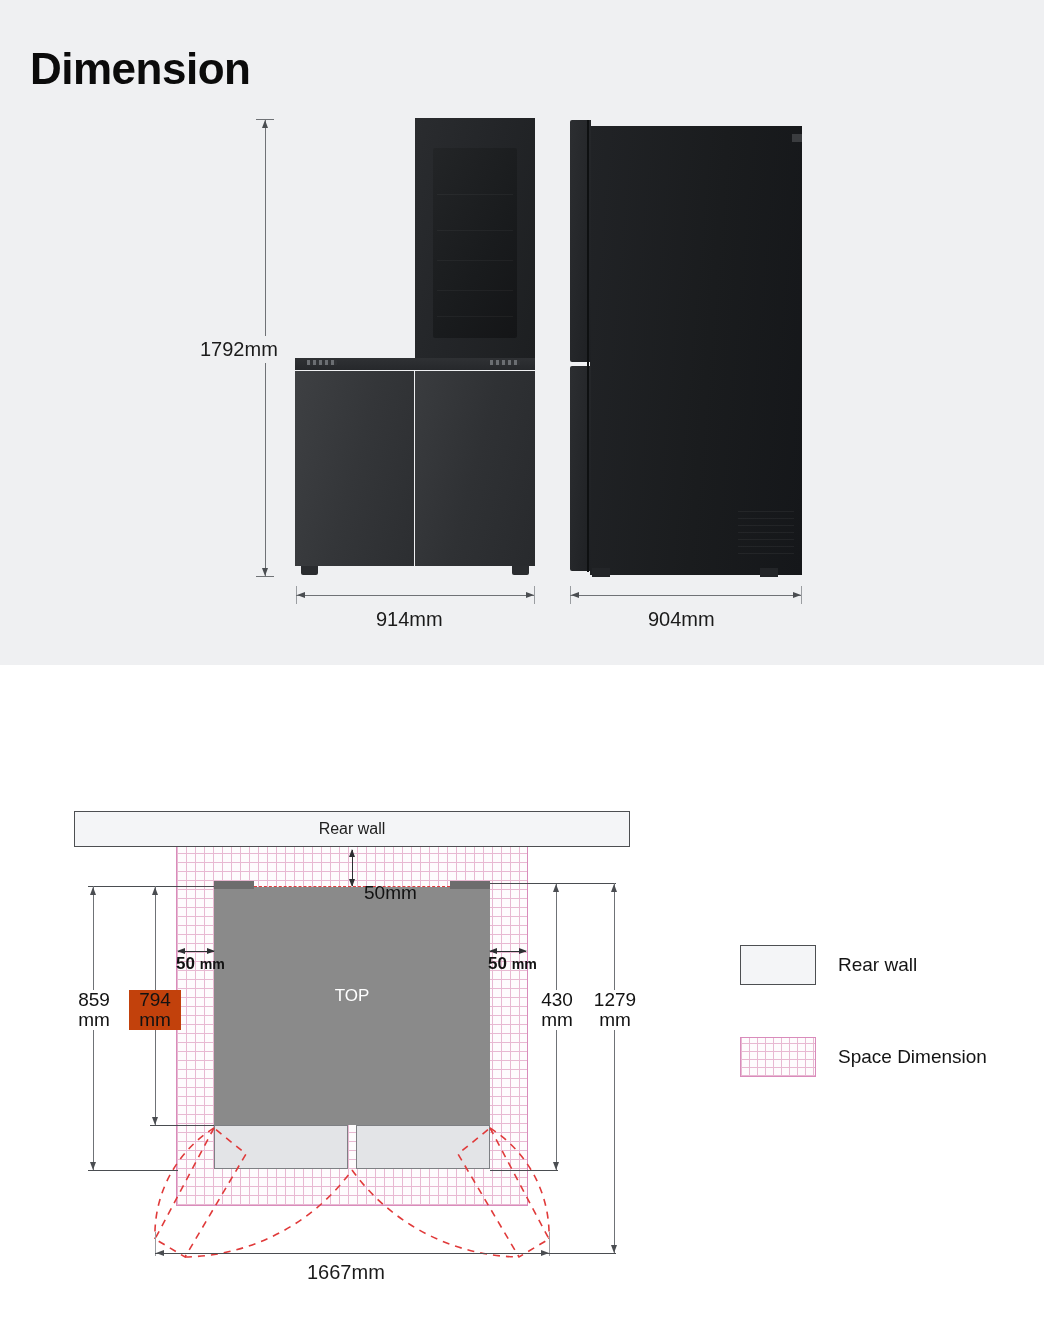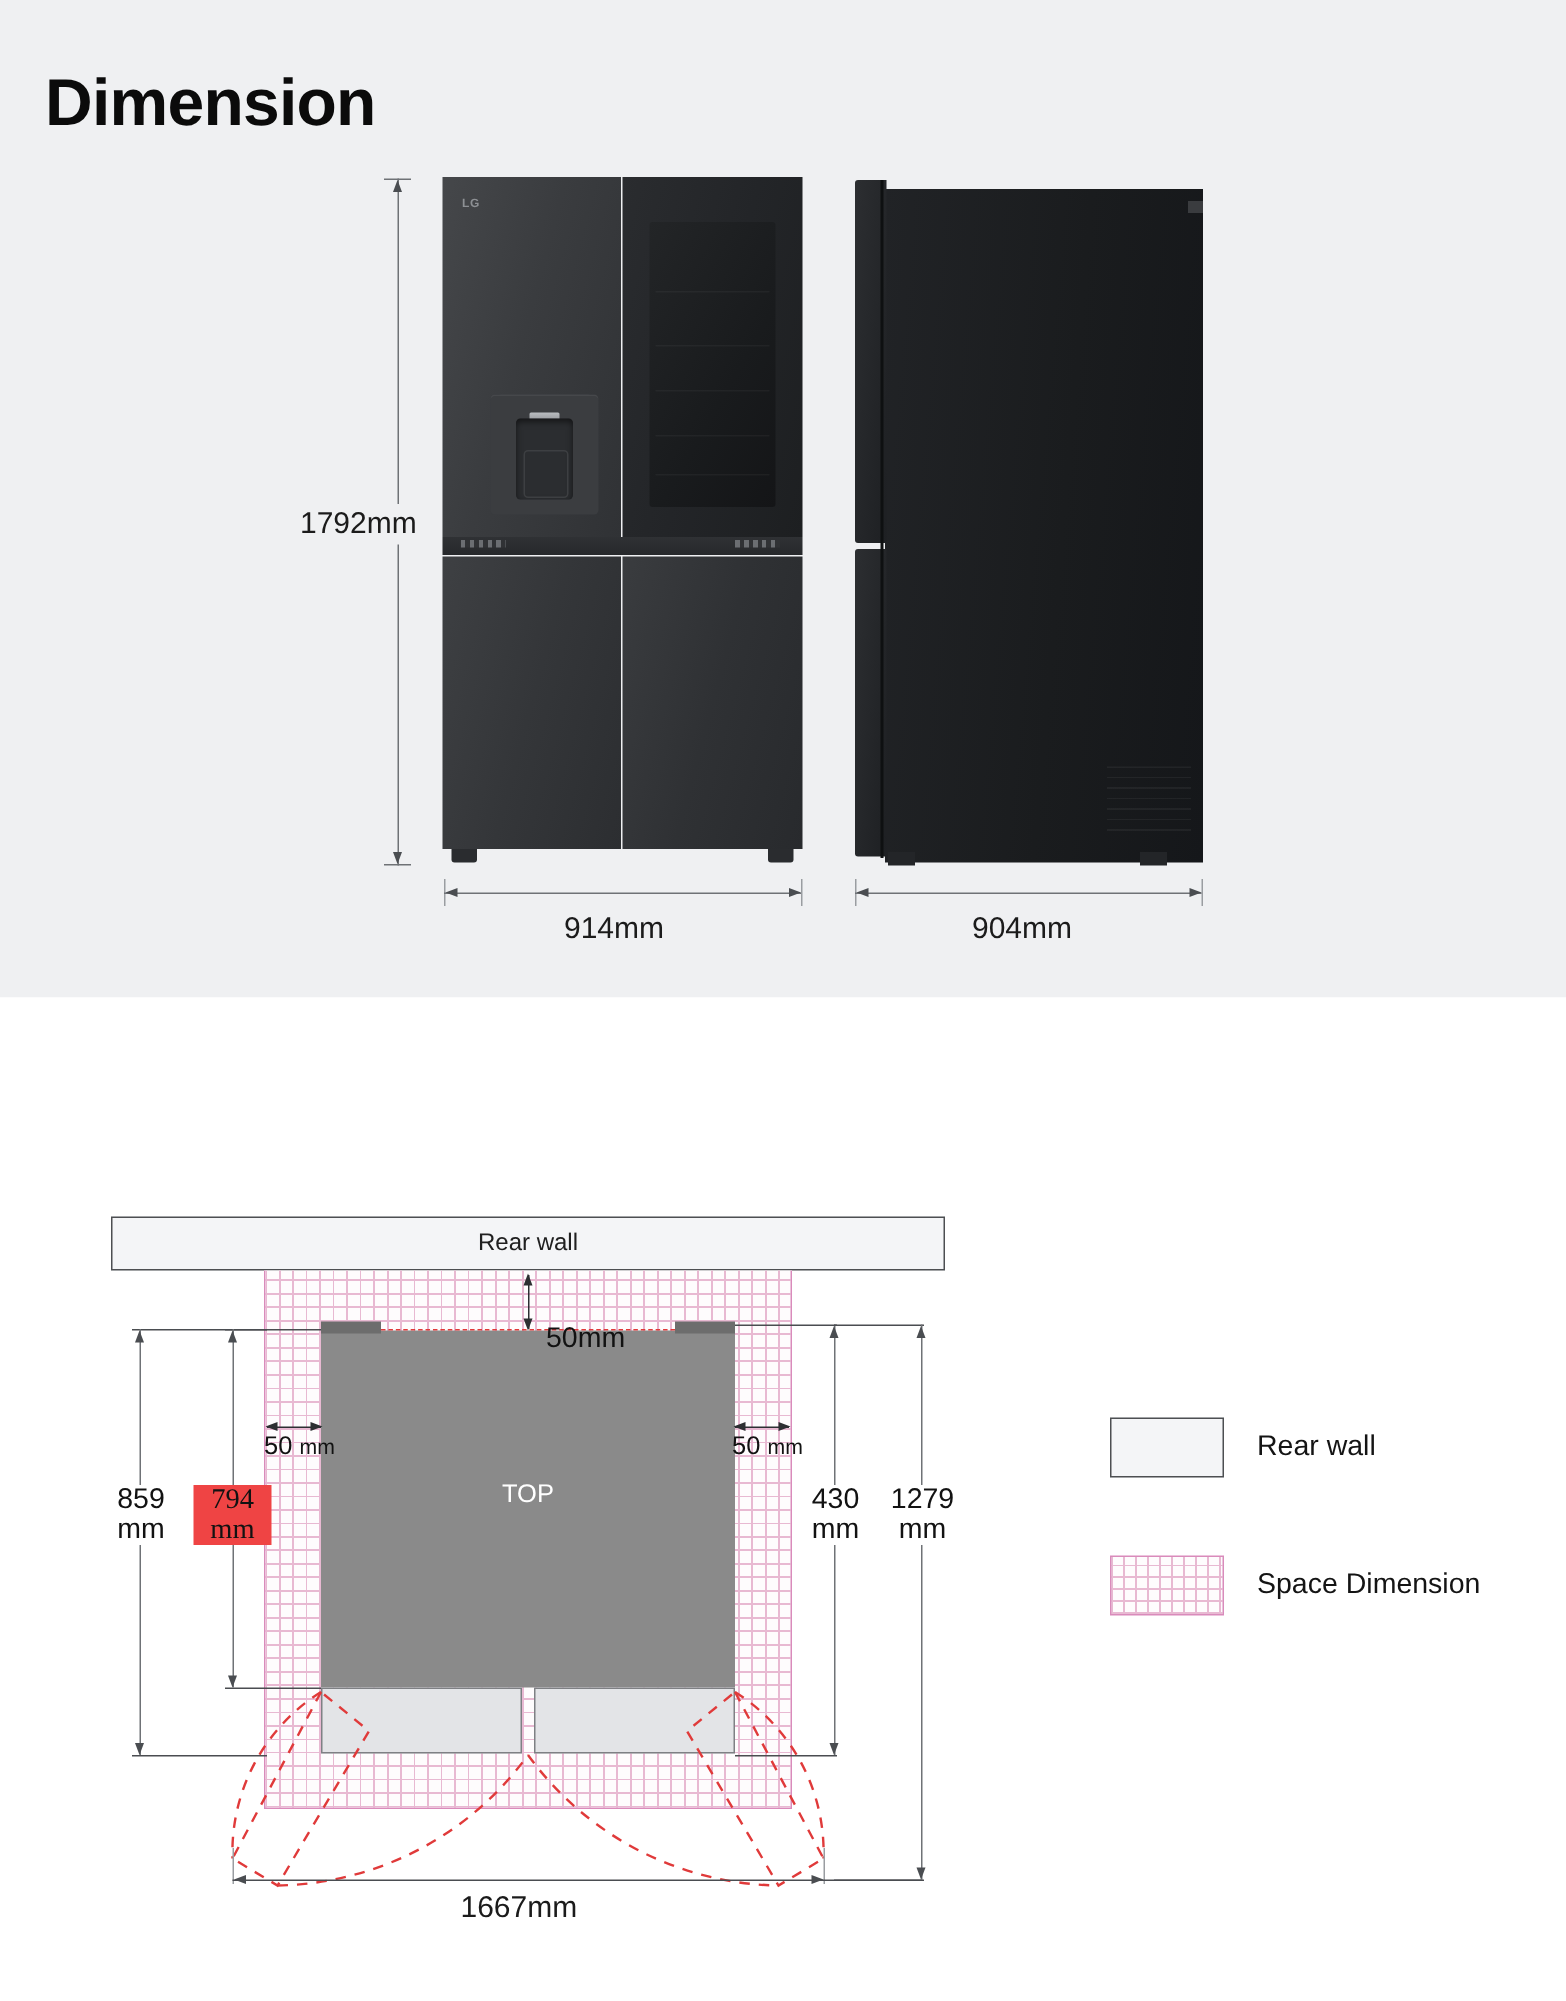--- a/index.html
+++ b/index.html
@@ -322,20 +322,21 @@
     font-size: 19px;
   }
   .sm-label {
     position: absolute;
     font-size: 17px;
     color: #121212;
     text-align: center;
     line-height: 18px;
     background: #ffffff;
     white-space: nowrap;
+    font-weight: bold;
   }
 
   
   #legend {
     position: absolute;
     left: 740px; top: 280px;
     width: 280px;
   }
   .legend-row {
     display: flex;
@@ -366,28 +367,20 @@
 </style>
 </head>
 <body>
 
 <div id="dimension-section">
 
   <div class="section-title" id="dimension-title">Dimension</div>
 
   <div id="fridge-front">
     <div class="fv-upper">
-      <div class="fv-door-l">
-        <div class="lg-logo">LG</div>
-        <div class="fv-dispenser-panel"></div>
-        <div class="fv-dispenser-housing"></div>
-        <div class="fv-dispenser-nozzle"></div>
-        <div class="fv-dispenser-cav"></div>
-        <div class="fv-dispenser-tray"></div>
-      </div>
       <div class="fv-door-r">
         <div class="fv-instaview">
           <div class="fv-iv-line" style="top:46px"></div>
           <div class="fv-iv-line" style="top:82px"></div>
           <div class="fv-iv-line" style="top:112px"></div>
           <div class="fv-iv-line" style="top:142px"></div>
           <div class="fv-iv-line" style="top:168px"></div>
         </div>
       </div>
     </div>
@@ -518,21 +511,21 @@
         <small>mm</small>
       </div>
     </div>
 
     <div>
       <div class="dim-line-h" style="left:150px; top:221px; width:64px; background:#4a4d51;"></div>
       <div class="dim-line-h" style="left:150px; top:460px; width:64px; background:#4a4d51;"></div>
       <div class="dim-line-v" style="left:155px; top:221px; height:239px; background:#6f7276;"></div>
       <div class="arrow-up" style="left:151.5px; top:222px;"></div>
       <div class="arrow-down" style="left:151.5px; top:452px;"></div>
-      <div class="pk-label" style="left:129px; top:325px; width:52px; background:#ef4444;font-family:Liberation Serif, serif;">
+      <div class="pk-label" style="left:129px; top:325px; width:52px; background:#c2410c;">
         <span>794</span>
         <small>mm</small>
       </div>
     </div>
 
     <div>
       <div class="dim-line-h" style="left:490px; top:218px; width:68px; background:#4a4d51;"></div>
       <div class="dim-line-h" style="left:490px; top:505px; width:68px; background:#4a4d51;"></div>
       <div class="dim-line-v" style="left:556px; top:218px; height:287px; background:#6f7276;"></div>
       <div class="arrow-up" style="left:552.5px; top:219px;"></div>

